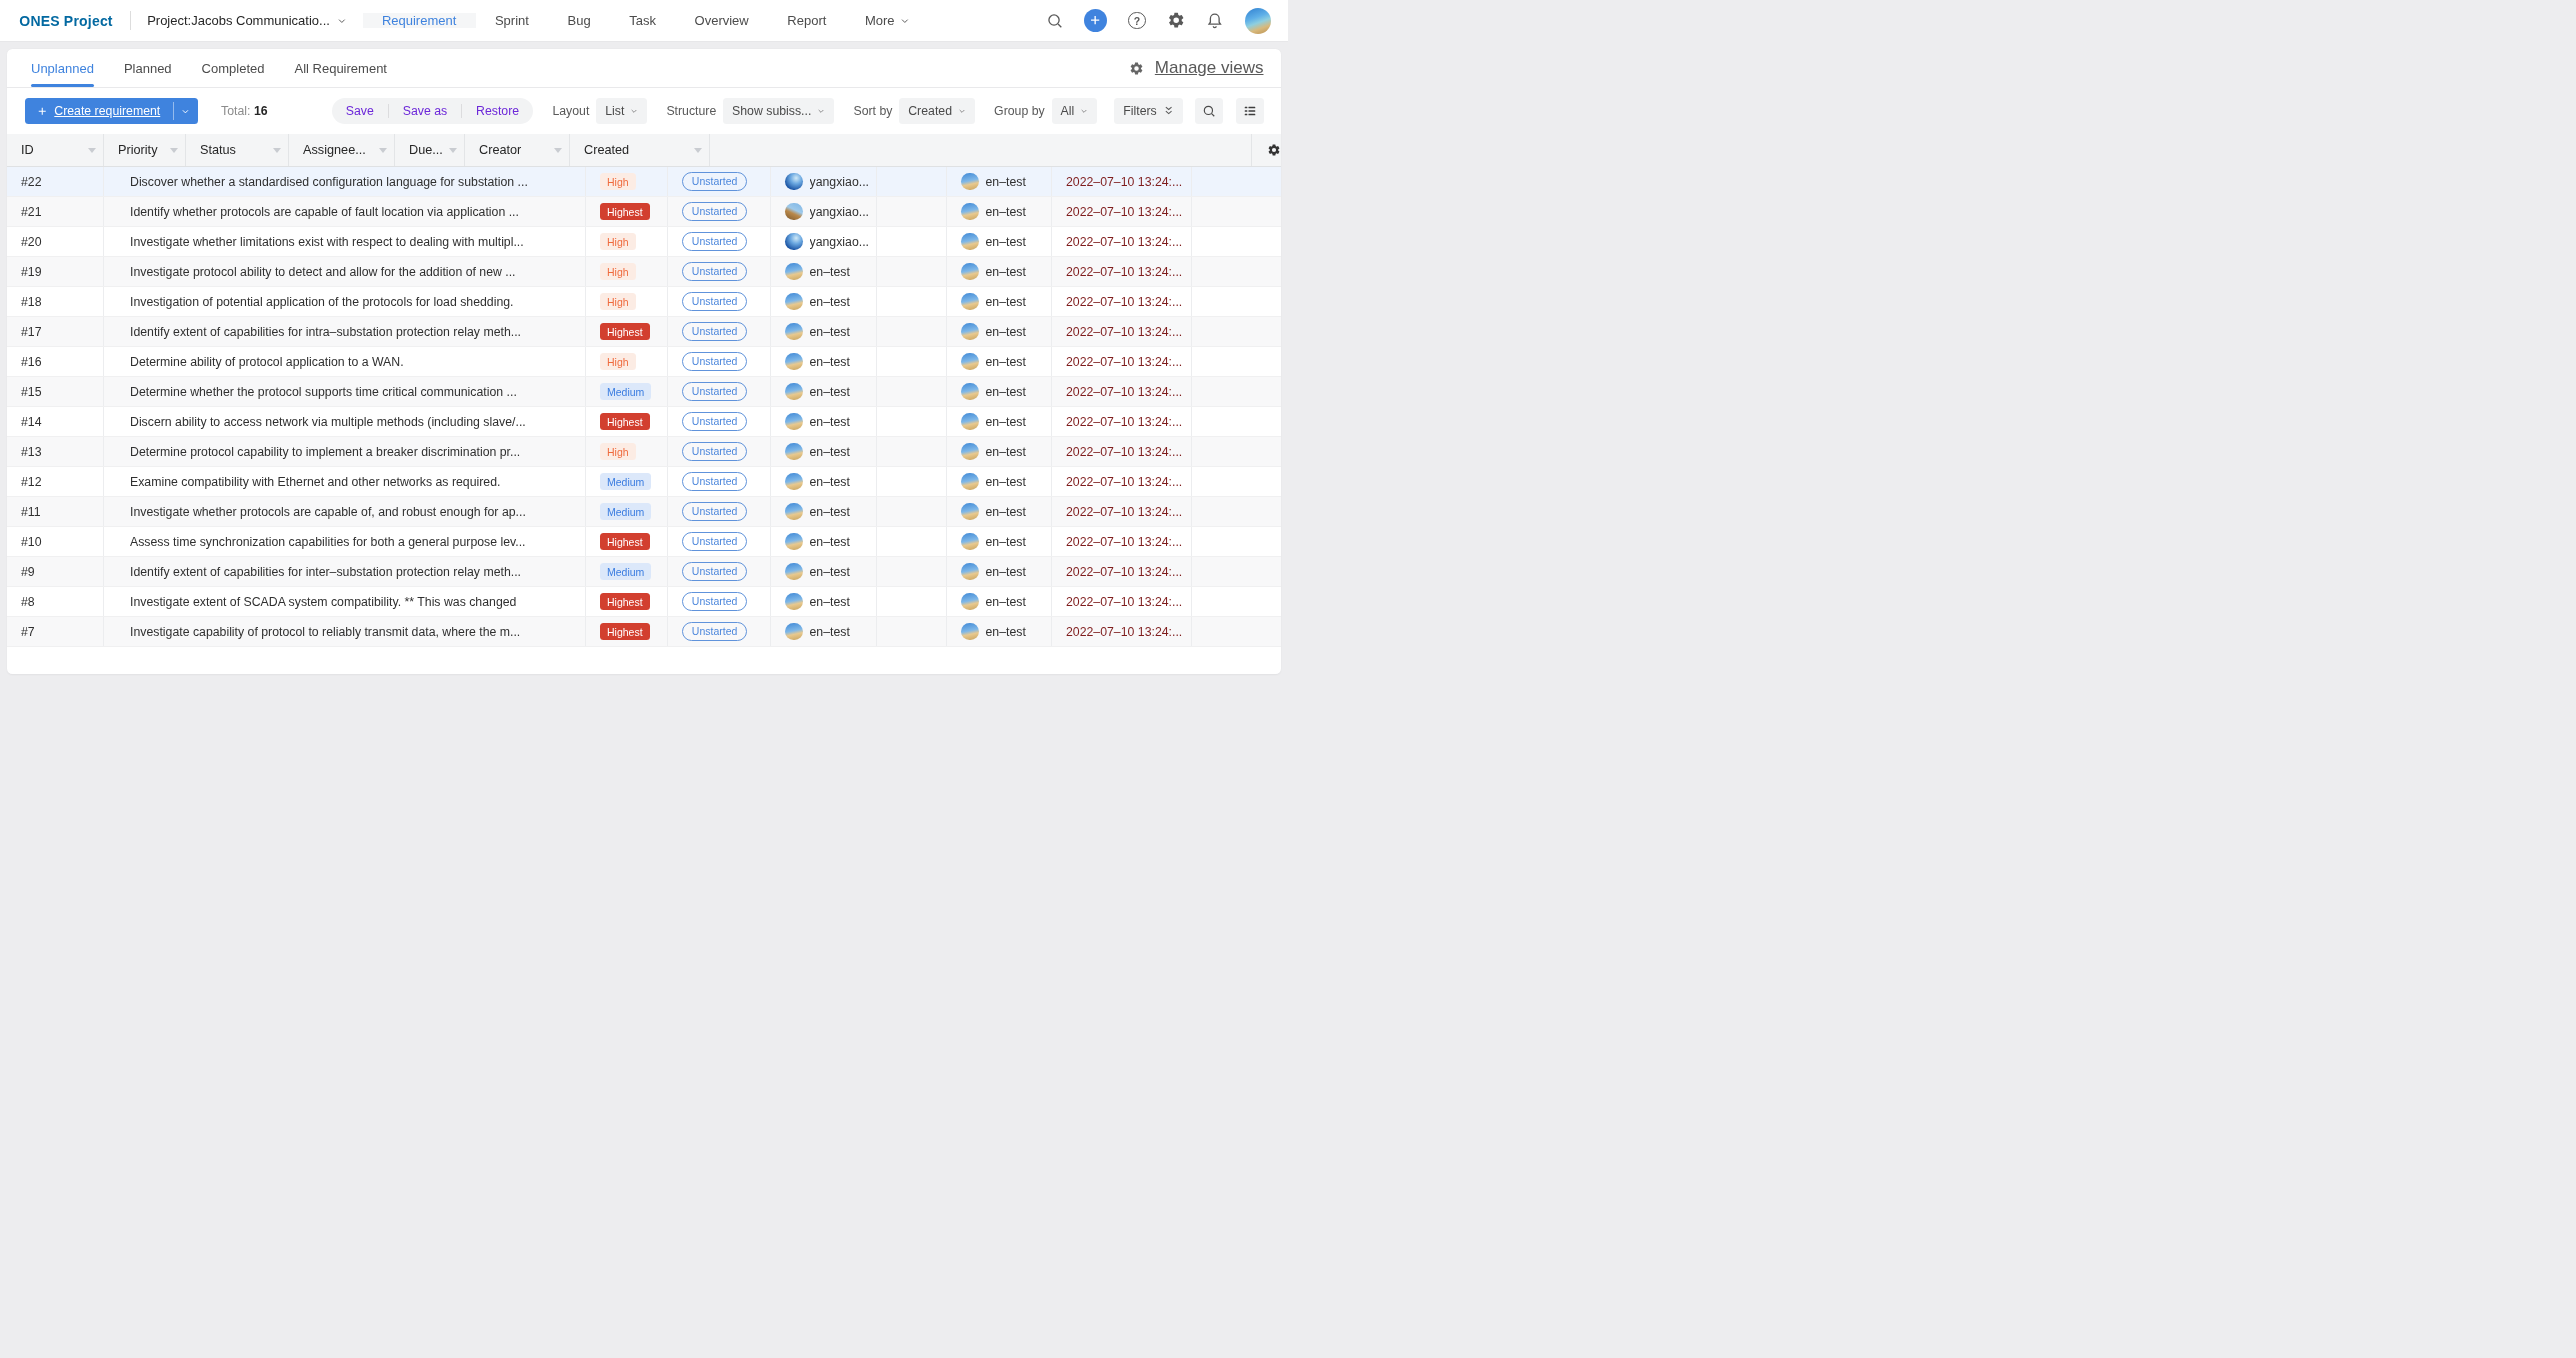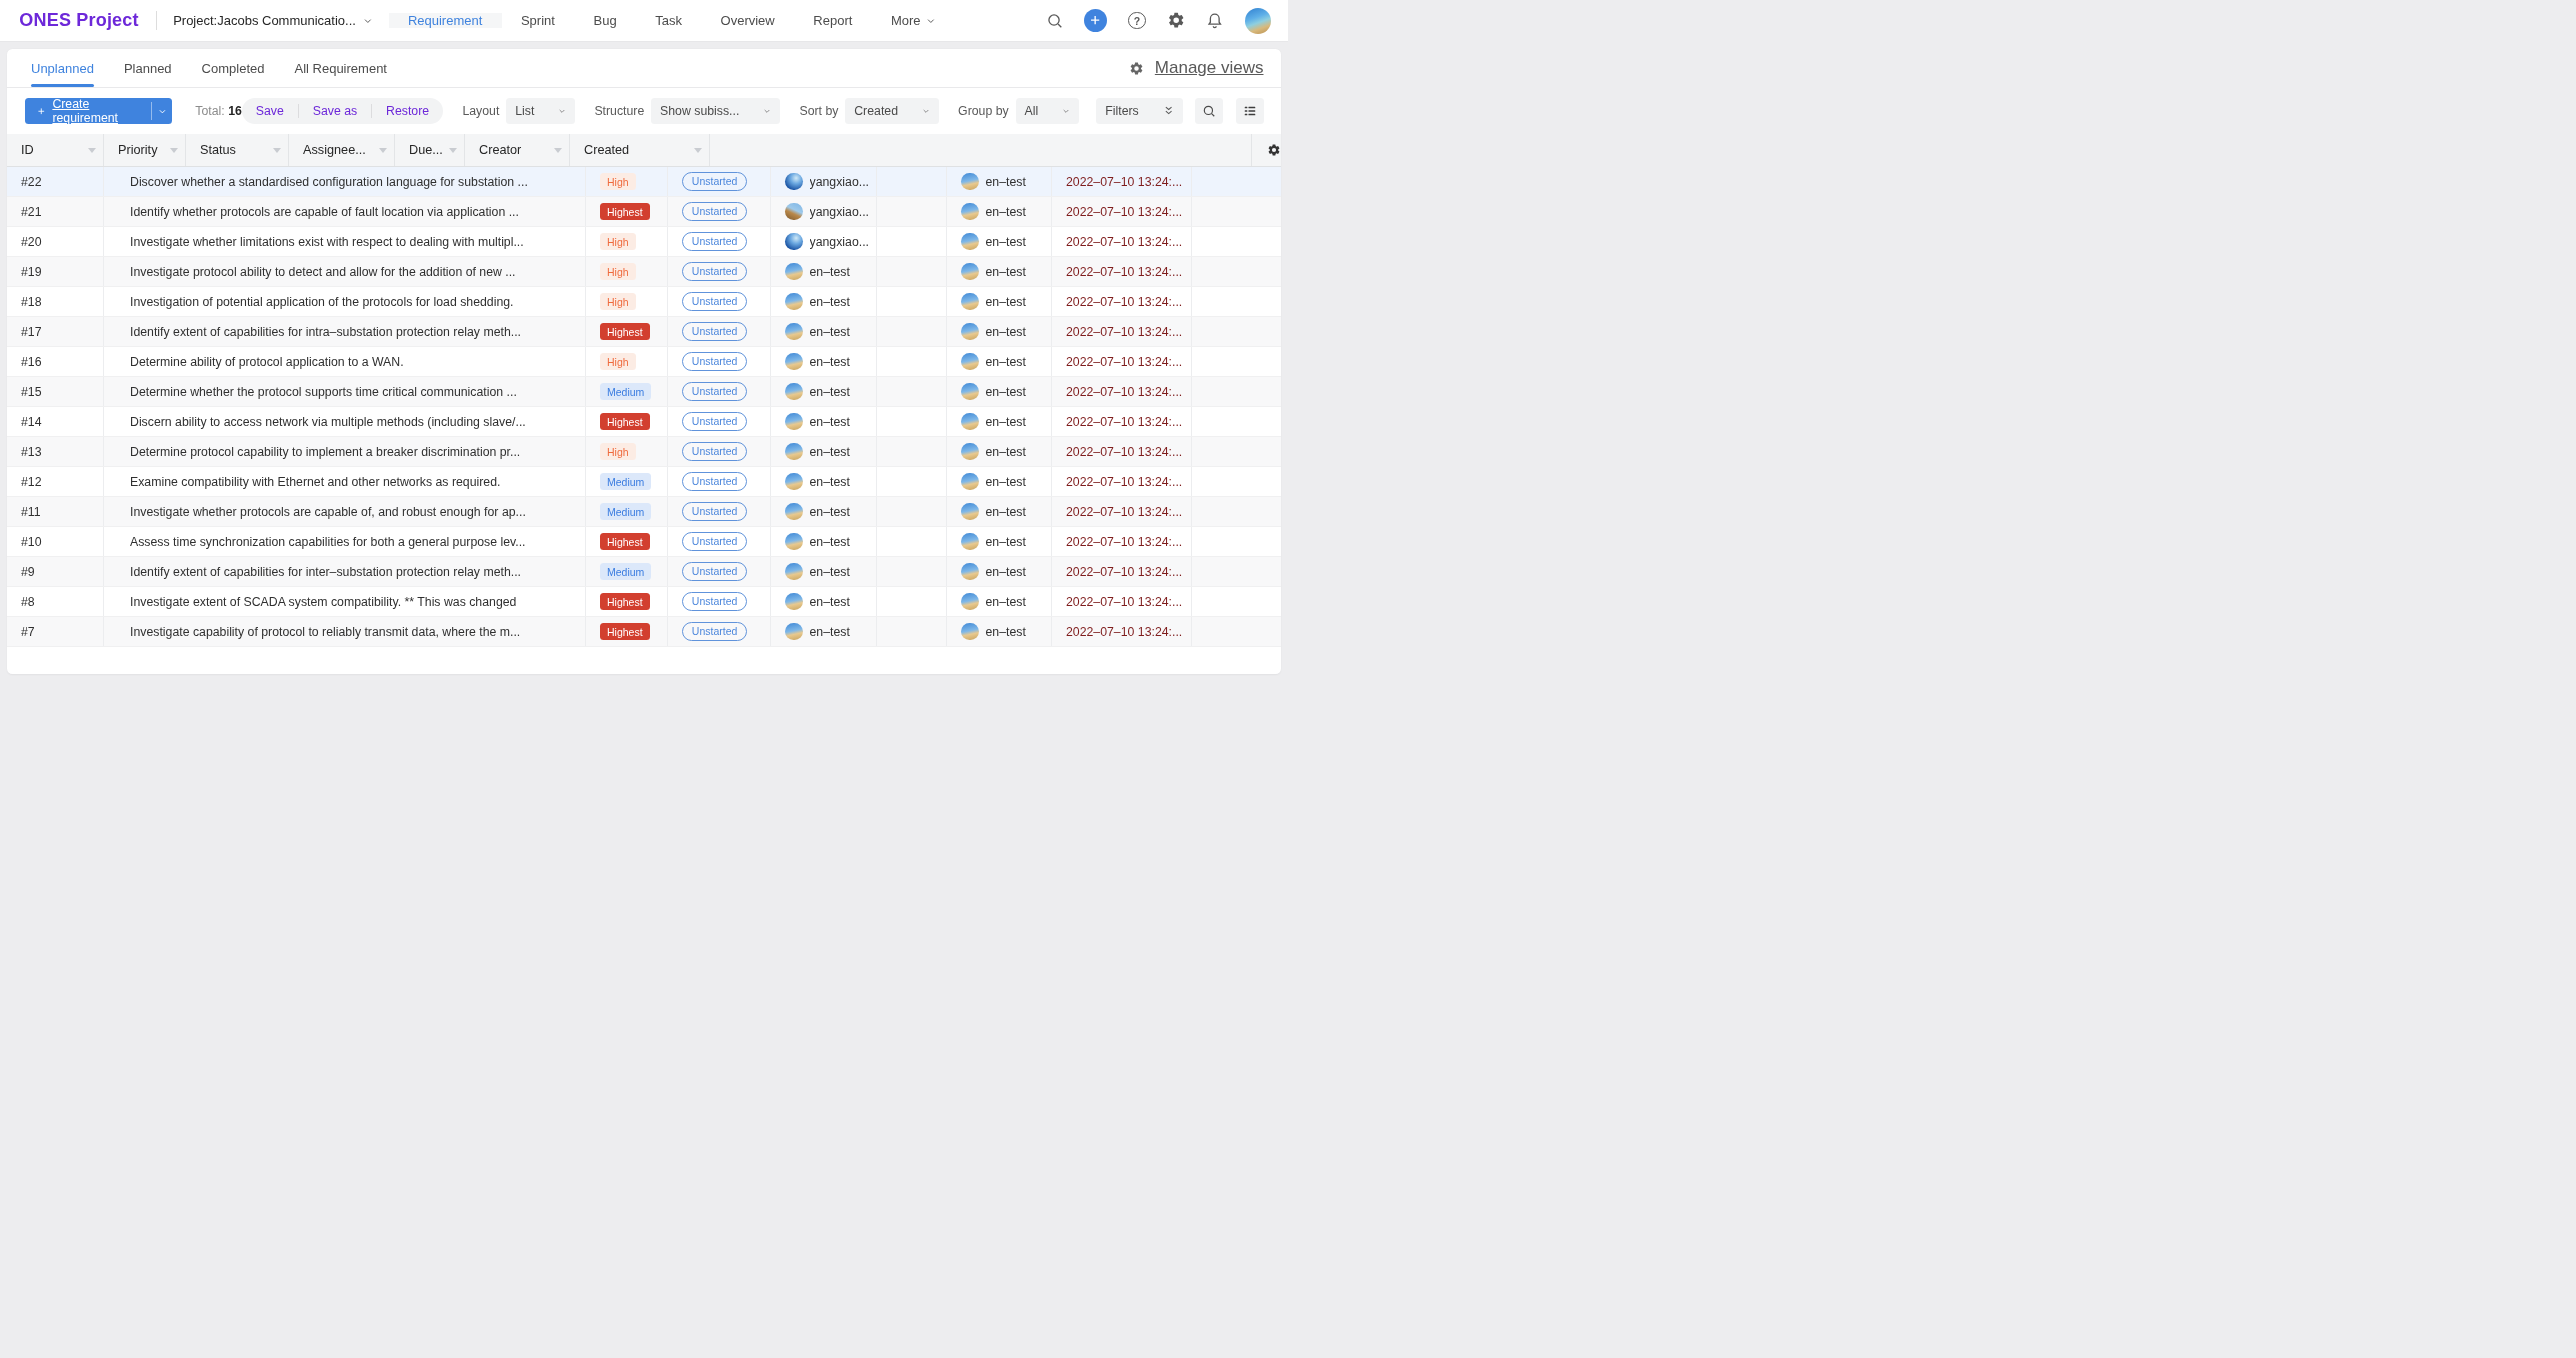--- a/index.html
+++ b/index.html
@@ -2,21 +2,21 @@
 <html style="font-size:14px"><head>
 <meta charset="utf-8">
 <title>ONES Project</title>
 <style>
   * { box-sizing: border-box; margin: 0; padding: 0; }
   html,body { width:1288px; height:679px; overflow:hidden; }
   body { font-family:"Liberation Sans","DejaVu Sans",sans-serif; background:#ededef; color:#262626; }
 
   
   .nav { height:42px; background:#fff; border-bottom:0.9px solid #e7e7e9; display:flex; align-items:center; padding:0 17.5px 0 19.3px; }
-  .logo { font-size:18px; font-weight:700; color:#6d28d9; letter-spacing:0.2px; white-space:nowrap; }
+  .logo { font-size:14px; font-weight:700; color:#0369a1; letter-spacing:0.2px; white-space:nowrap; }
   .nav-divider { width:0.9px; height:19.3px; background:#ddd; margin:0 16px 0 17.5px; }
   .project-selector { display:flex; align-items:center; gap:7px; font-size:13px; color:#262626; cursor:pointer; white-space:nowrap; }
   .chev { width:9.7px; height:9.7px; stroke:#595959; fill:none; stroke-width:2.4; }
   .nav-tabs { display:flex; align-items:center; height:42px; margin-left:16px; }
   .nav-item { display:flex; align-items:center; gap:5.3px; padding:0 19.3px; font-size:13px; color:#4c4c4c; cursor:pointer; white-space:nowrap; }
   .nav-item.active { background:#f5f6f7; color:#3f83de; }
   .nav-right { margin-left:auto; display:flex; align-items:center; gap:21px; }
   .nicon { width:17.5px; height:17.5px; stroke:#595959; fill:none; stroke-width:1.8; cursor:pointer; }
   .plus-circle { width:23px; height:23px; border-radius:50%; background:#3f83de; display:flex; align-items:center; justify-content:center; cursor:pointer; }
   .plus-circle svg { width:12.3px; height:12.3px; stroke:#fff; stroke-width:2.6; fill:none; }
@@ -45,21 +45,21 @@
   .create-split { width:0.9px; background:rgba(255,255,255,.45); margin:4.4px 0; }
   .create-caret { width:24.6px; display:flex; align-items:center; justify-content:center; }
   .create-caret svg { width:8.8px; height:8.8px; stroke:#fff; stroke-width:2.6; fill:none; }
   .total { margin-left:23px; font-size:12.3px; color:#8c8c8c; white-space:nowrap; }
   .total b { color:#262626; font-weight:700; margin-left:3.5px; }
   .tb-right { margin-left:auto; display:flex; align-items:center; }
   .save-group { height:26px; background:#f2f3f4; border-radius:13px; display:flex; align-items:center; }
   .save-group .sg-item { padding:0 14px; font-size:12.3px; color:#6d28d9; cursor:pointer; line-height:26px; white-space:nowrap; }
   .sg-sep { width:0.9px; height:14px; background:#dcdcde; }
   .tb-label { font-size:12.3px; color:#595959; margin:0 7px 0 19.3px; white-space:nowrap; }
-  .dd-btn { height:26px; background:#f2f3f4; border-radius:3.5px; display:flex; align-items:center; gap:24px; padding:0 8.8px; font-size:12.3px; color:#4a4a4a; cursor:pointer; white-space:nowrap; }
+  .dd-btn { height:26px; background:#f2f3f4; border-radius:3.5px; display:flex; align-items:center; gap:6px; padding:0 8.8px; font-size:12.3px; color:#4a4a4a; cursor:pointer; white-space:nowrap; }
   .dd-btn .chev { width:8px; height:8px; stroke:#737373; }
   .filters-btn { margin-left:17.5px; }
   .dblchev { width:11.4px; height:11.4px; stroke:#595959; fill:none; stroke-width:2.2; }
   .icon-btn { width:28px; height:26px; margin-left:12.3px; background:#f2f3f4; border-radius:3.5px; display:flex; align-items:center; justify-content:center; cursor:pointer; }
   .icon-btn svg { width:14px; height:14px; }
   .srch { stroke:#4a4a4a; fill:none; stroke-width:2; }
   .listicon { fill:#3d3d3d; }
 
   
   .thead { height:33px; display:flex; background:#f4f5f6; border-bottom:0.9px solid #dfe1e3; font-size:12.7px; color:#262626; }

